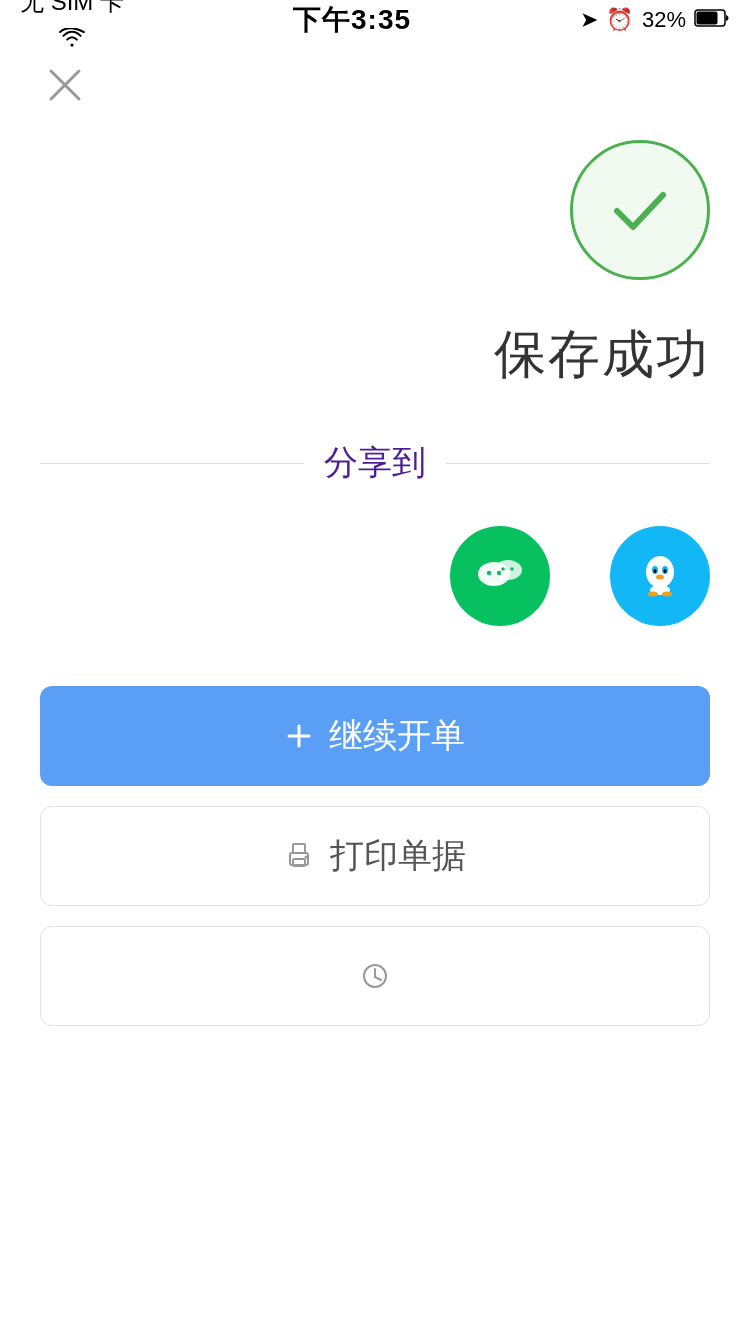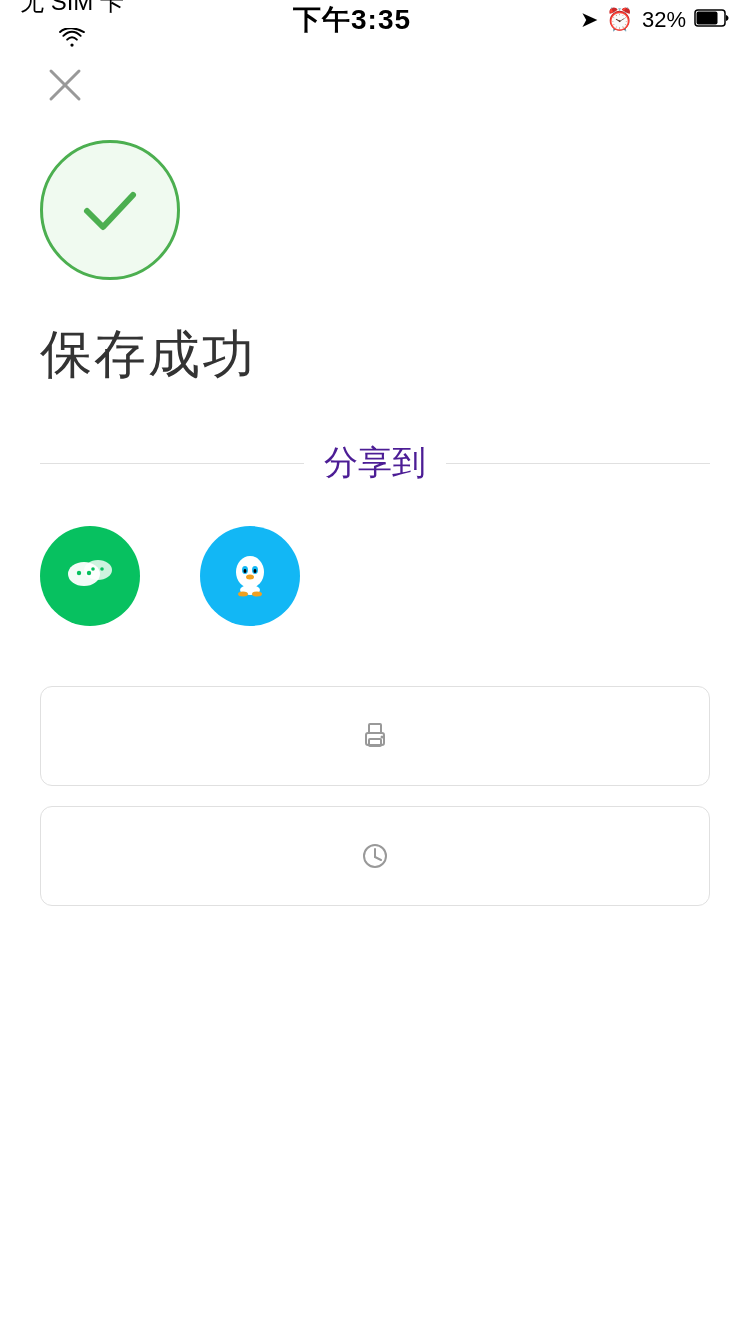--- a/index.html
+++ b/index.html
@@ -55,21 +55,21 @@
       align-items: center;
       gap: 8px;
       font-size: 22px;
       color: #000;
     }
 
     
     .main-content {
       display: flex;
       flex-direction: column;
-      align-items: flex-start;
+      align-items: flex-end;
       padding: 20px 40px 40px;
     }
 
     
     .close-btn {
       width: 100%;
       display: flex;
       justify-content: flex-start;
       margin-bottom: 30px;
     }
@@ -274,30 +274,40 @@
         <ellipse cx="30" cy="31" rx="4" ry="2.5" fill="#f0a020"></ellipse>
 
         <ellipse cx="23" cy="48" rx="5" ry="2.5" fill="#f0a020"></ellipse>
         <ellipse cx="37" cy="48" rx="5" ry="2.5" fill="#f0a020"></ellipse>
       </svg>
     </div>
   </div>
 
   <div class="action-buttons">
 
+    <button class="btn btn-primary">
+      <span class="btn-icon">
+        <svg width="28" height="28" viewBox="0 0 28 28" fill="none">
+          <line x1="14" y1="4" x2="14" y2="24" stroke="white" stroke-width="3" stroke-linecap="round"></line>
+          <line x1="4" y1="14" x2="24" y2="14" stroke="white" stroke-width="3" stroke-linecap="round"></line>
+        </svg>
+      </span>
+      <span>继续开单</span>
+    </button>
 
     <button class="btn btn-secondary">
       <span class="btn-icon">
         <svg width="30" height="30" viewBox="0 0 30 30" fill="none" xmlns="http://www.w3.org/2000/svg">
           <rect x="6" y="12" width="18" height="12" rx="2" stroke="#999" stroke-width="2" fill="none"></rect>
           <rect x="9" y="3" width="12" height="9" rx="1" stroke="#999" stroke-width="2" fill="none"></rect>
           <rect x="9" y="18" width="12" height="7" rx="1" stroke="#999" stroke-width="2" fill="none"></rect>
           <circle cx="22" cy="16" r="1.5" fill="#999"></circle>
         </svg>
       </span>
+      <span>打印单据</span>
     </button>
 
     <button class="btn btn-secondary">
       <span class="btn-icon">
         <svg width="30" height="30" viewBox="0 0 30 30" fill="none" xmlns="http://www.w3.org/2000/svg">
           <circle cx="15" cy="15" r="11" stroke="#999" stroke-width="2" fill="none"></circle>
           <line x1="15" y1="8" x2="15" y2="16" stroke="#999" stroke-width="2" stroke-linecap="round"></line>
           <line x1="15" y1="16" x2="21" y2="19" stroke="#999" stroke-width="2" stroke-linecap="round"></line>
         </svg>
       </span>

